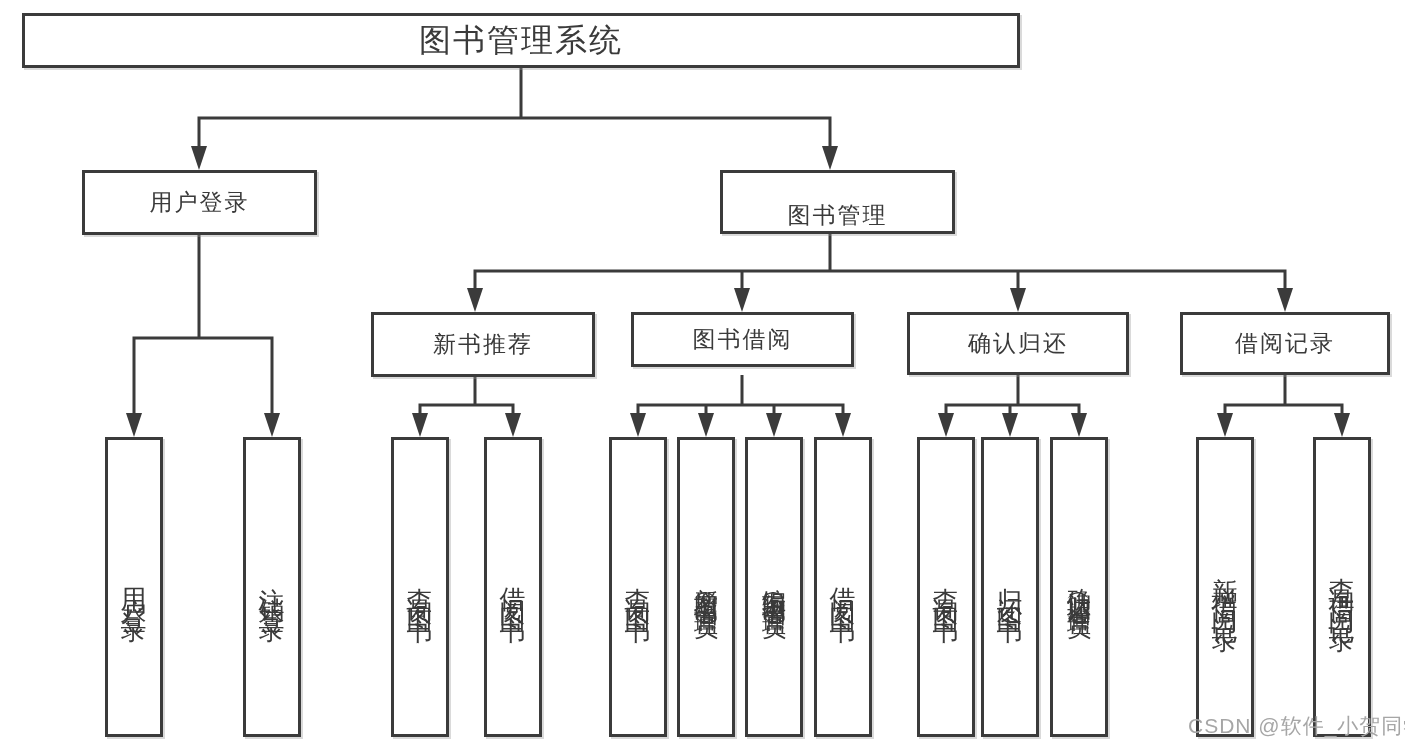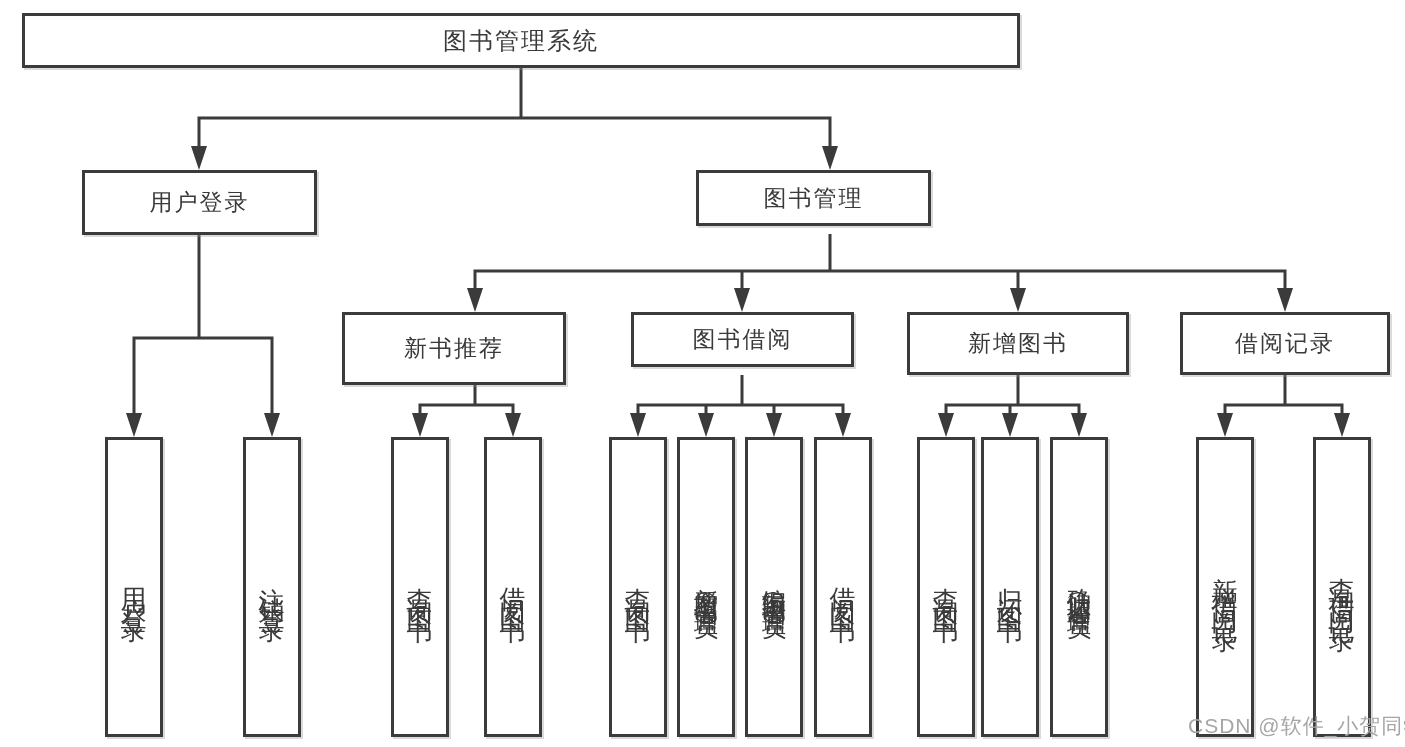--- a/index.html
+++ b/index.html
@@ -9,32 +9,32 @@
   }
   .connectors{position:absolute;left:0;top:0;width:1405px;height:747px;}
   .connectors path{stroke:#3b3b3b;stroke-width:3;fill:none;}
   .connectors polygon{fill:#3b3b3b;stroke:none;}
   .box{
     position:absolute;background:#ffffff;border:3px solid #3b3b3b;box-sizing:border-box;
     display:flex;align-items:center;justify-content:center;
     box-shadow:2px 2px 0 rgba(150,150,150,0.35);
   }
   .hlabel{font-size:23px;letter-spacing:2px;white-space:nowrap;}
-  #b-root .hlabel{font-size:24px;}
+  #b-root .hlabel{font-size:32px;}
   .leaf{top:437px;width:58px;height:300px;}
   .v{
     writing-mode:vertical-rl;text-orientation:mixed;
     font-size:26px;letter-spacing:10px;line-height:1;
   }
   .v.dense{font-size:24px;letter-spacing:4px;}
   
   #b-root {left:22px;  top:13px;  width:998px;height:55px;}
   #b-l2-0 {left:82px;  top:170px; width:235px;height:65px;}
-  #b-l2-1 {left:696px; top:170px; width:235px;height:56px;}
-  #b-l3-0 {left:342px; top:312px; width:224px;height:73px;}
+  #b-l2-1 {left:720px; top:170px; width:235px;height:64px;align-items:flex-end;}
+  #b-l3-0 {left:371px; top:312px; width:224px;height:65px;}
   #b-l3-1 {left:631px; top:312px; width:223px;height:55px;}
   #b-l3-2 {left:907px; top:312px; width:222px;height:63px;}
   #b-l3-3 {left:1180px;top:312px; width:210px;height:63px;}
   #b-leaf-0 {left:105px;}
   #b-leaf-1 {left:243px;}
   #b-leaf-2 {left:391px;}
   #b-leaf-3 {left:484px;}
   #b-leaf-4 {left:609px;}
   #b-leaf-5 {left:677px;}
   #b-leaf-6 {left:745px;}
@@ -108,21 +108,21 @@
     <span class="hlabel">图书管理</span>
   </div>
 
   <div class="box" id="b-l3-0">
     <span class="hlabel">新书推荐</span>
   </div>
   <div class="box" id="b-l3-1">
     <span class="hlabel">图书借阅</span>
   </div>
   <div class="box" id="b-l3-2">
-    <span class="hlabel">新增图书</span>
+    <span class="hlabel">确认归还</span>
   </div>
   <div class="box" id="b-l3-3">
     <span class="hlabel">借阅记录</span>
   </div>
 
   <div class="box leaf" id="b-leaf-0">
     <span class="v">用户登录</span>
   </div>
   <div class="box leaf" id="b-leaf-1">
     <span class="v">注销登录</span>

